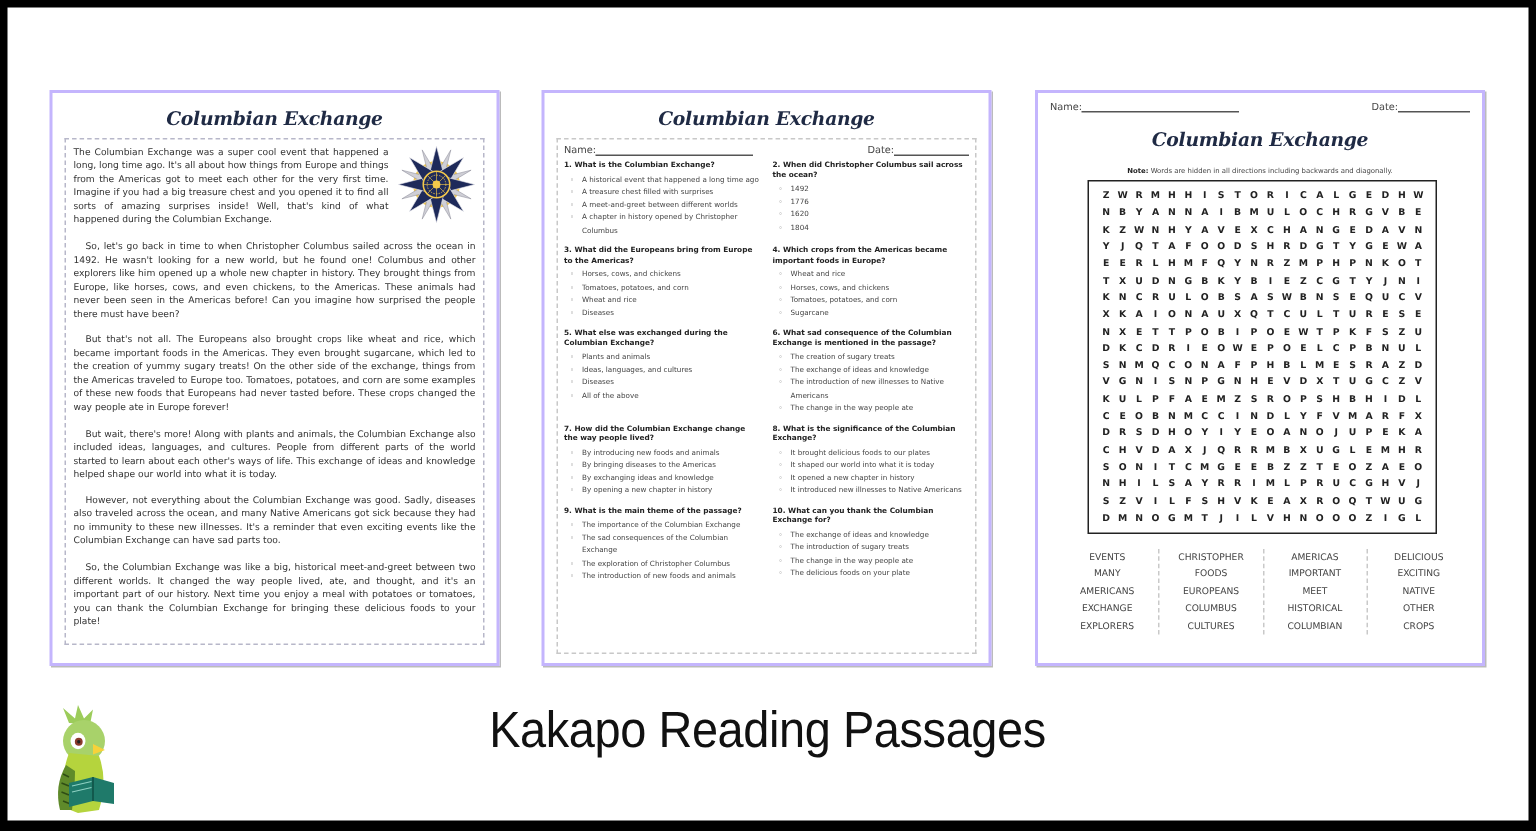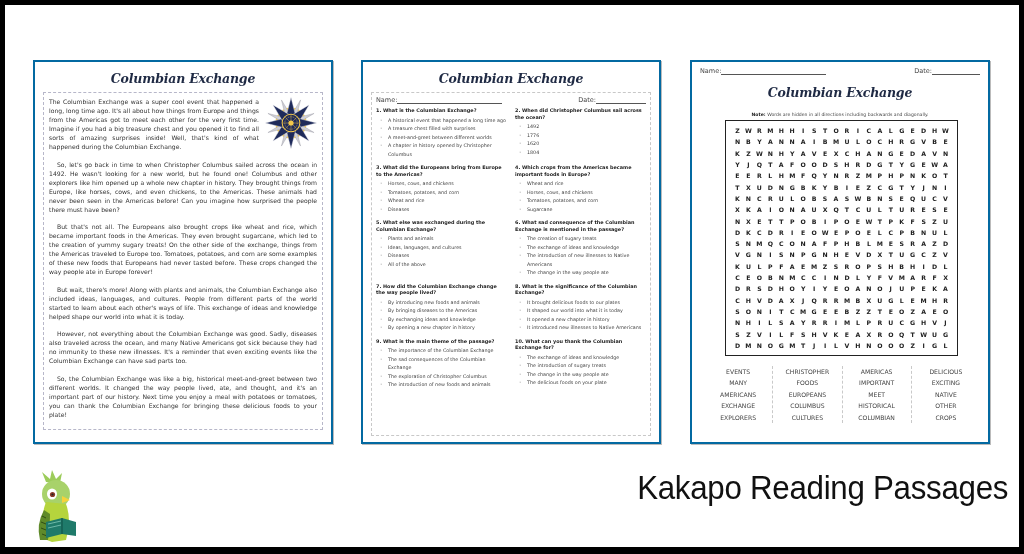--- a/index.html
+++ b/index.html
@@ -7,21 +7,21 @@
     width:1024px; height:554px; overflow:hidden; background:#fff;
     font-family:"Liberation Sans", sans-serif; position:relative;
   }
   .frame {
     position:absolute; left:0; top:0; width:1024px; height:554px;
     box-sizing:border-box; border:5px solid #000; border-bottom-width:7px;
     background:#fff;
   }
   .page {
     position:absolute; top:60px; width:300px; height:384px;
-    box-sizing:border-box; border:2px solid #0369a1; background:#fff;
+    box-sizing:border-box; border:2px solid #c4b5fd; background:#fff;
     box-shadow:1px 1px 0 #bbb;
   }
   .p1 { left:33px; }
   .p2 { left:361px; }
   .p3 { left:690px; }
   .script-title {
     font-family:"DejaVu Serif", serif; font-style:italic; font-weight:bold;
     color:#1f2a44; text-align:center; font-size:12.5px; letter-spacing:-0.2px;
   }
   
@@ -72,21 +72,21 @@
   }
   .grid span { display:flex; align-items:center; justify-content:center; }
   .wordbank {
     position:absolute; top:304px; left:12px; width:276px; display:flex;
     font-family:"DejaVu Sans", sans-serif; font-size:6.1px; color:#444;
   }
   .wcol { flex:1; text-align:center; line-height:11.4px; border-right:1px dashed #c9c9c9; }
   .wcol:last-child { border-right:none; }
   
   .brand {
-    position:absolute; left:0; right:0; top:468px; text-align:right;
+    position:absolute; left:0; right:0; top:468px; text-align:center;
     font-family:"Liberation Sans", sans-serif; font-size:34px; color:#111; letter-spacing:-0.3px;
   }
   .brand span { display:inline-block; transform:scaleX(0.92); }
   .mascot { position:absolute; left:32px; top:470px; width:52px; height:76px; }
 </style>
 </head>
 <body>
 
 <div class="frame"></div>
 

